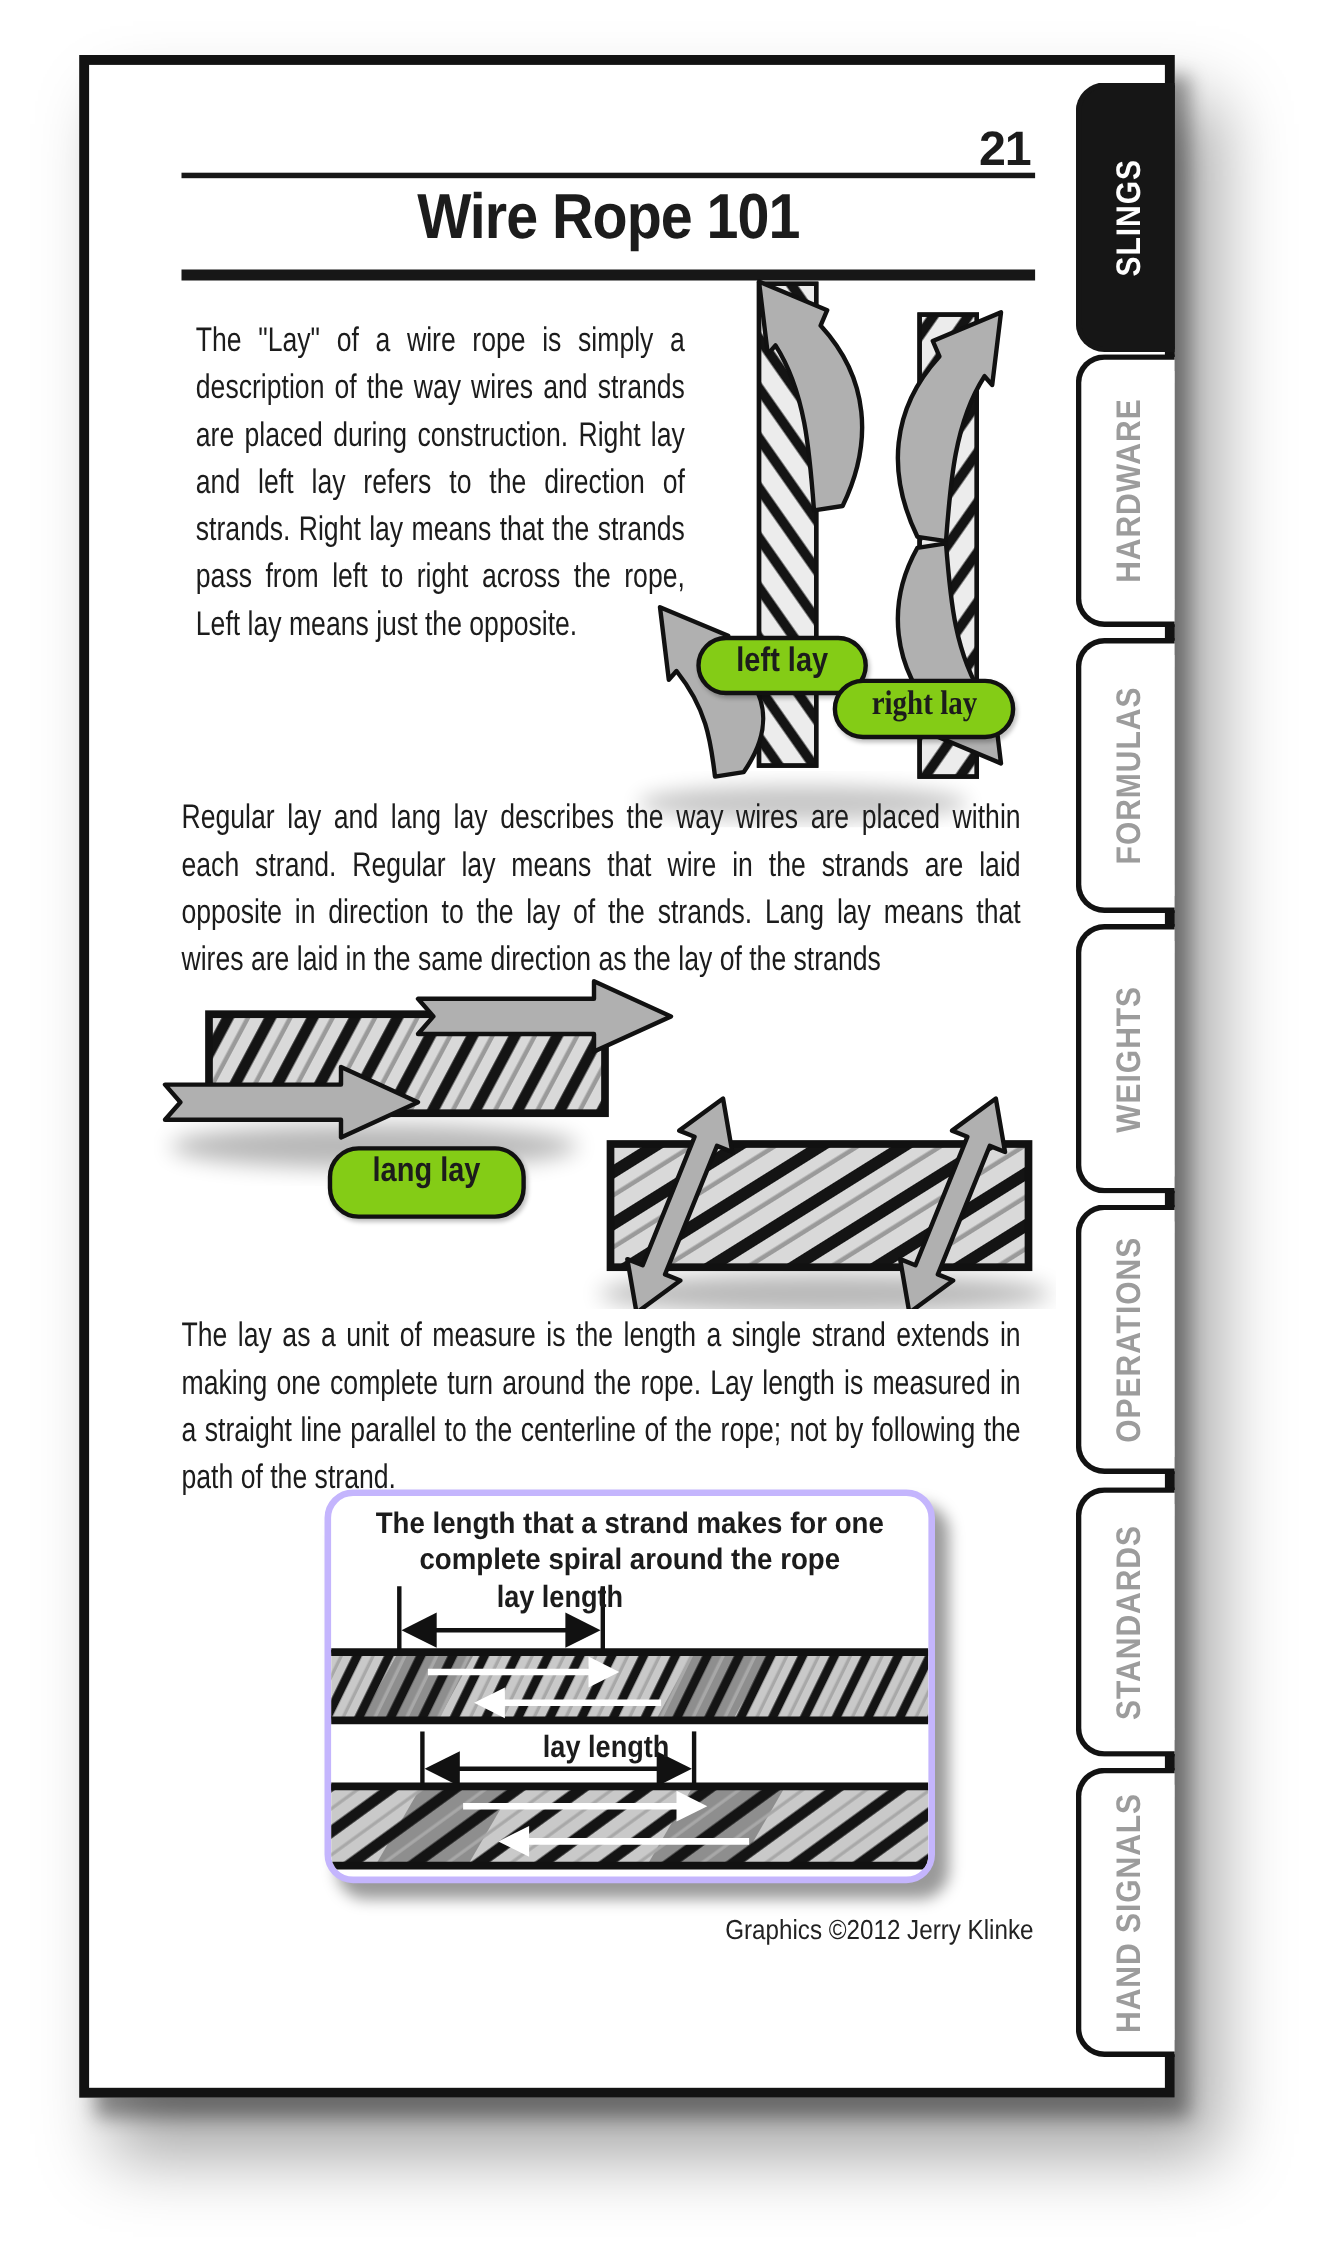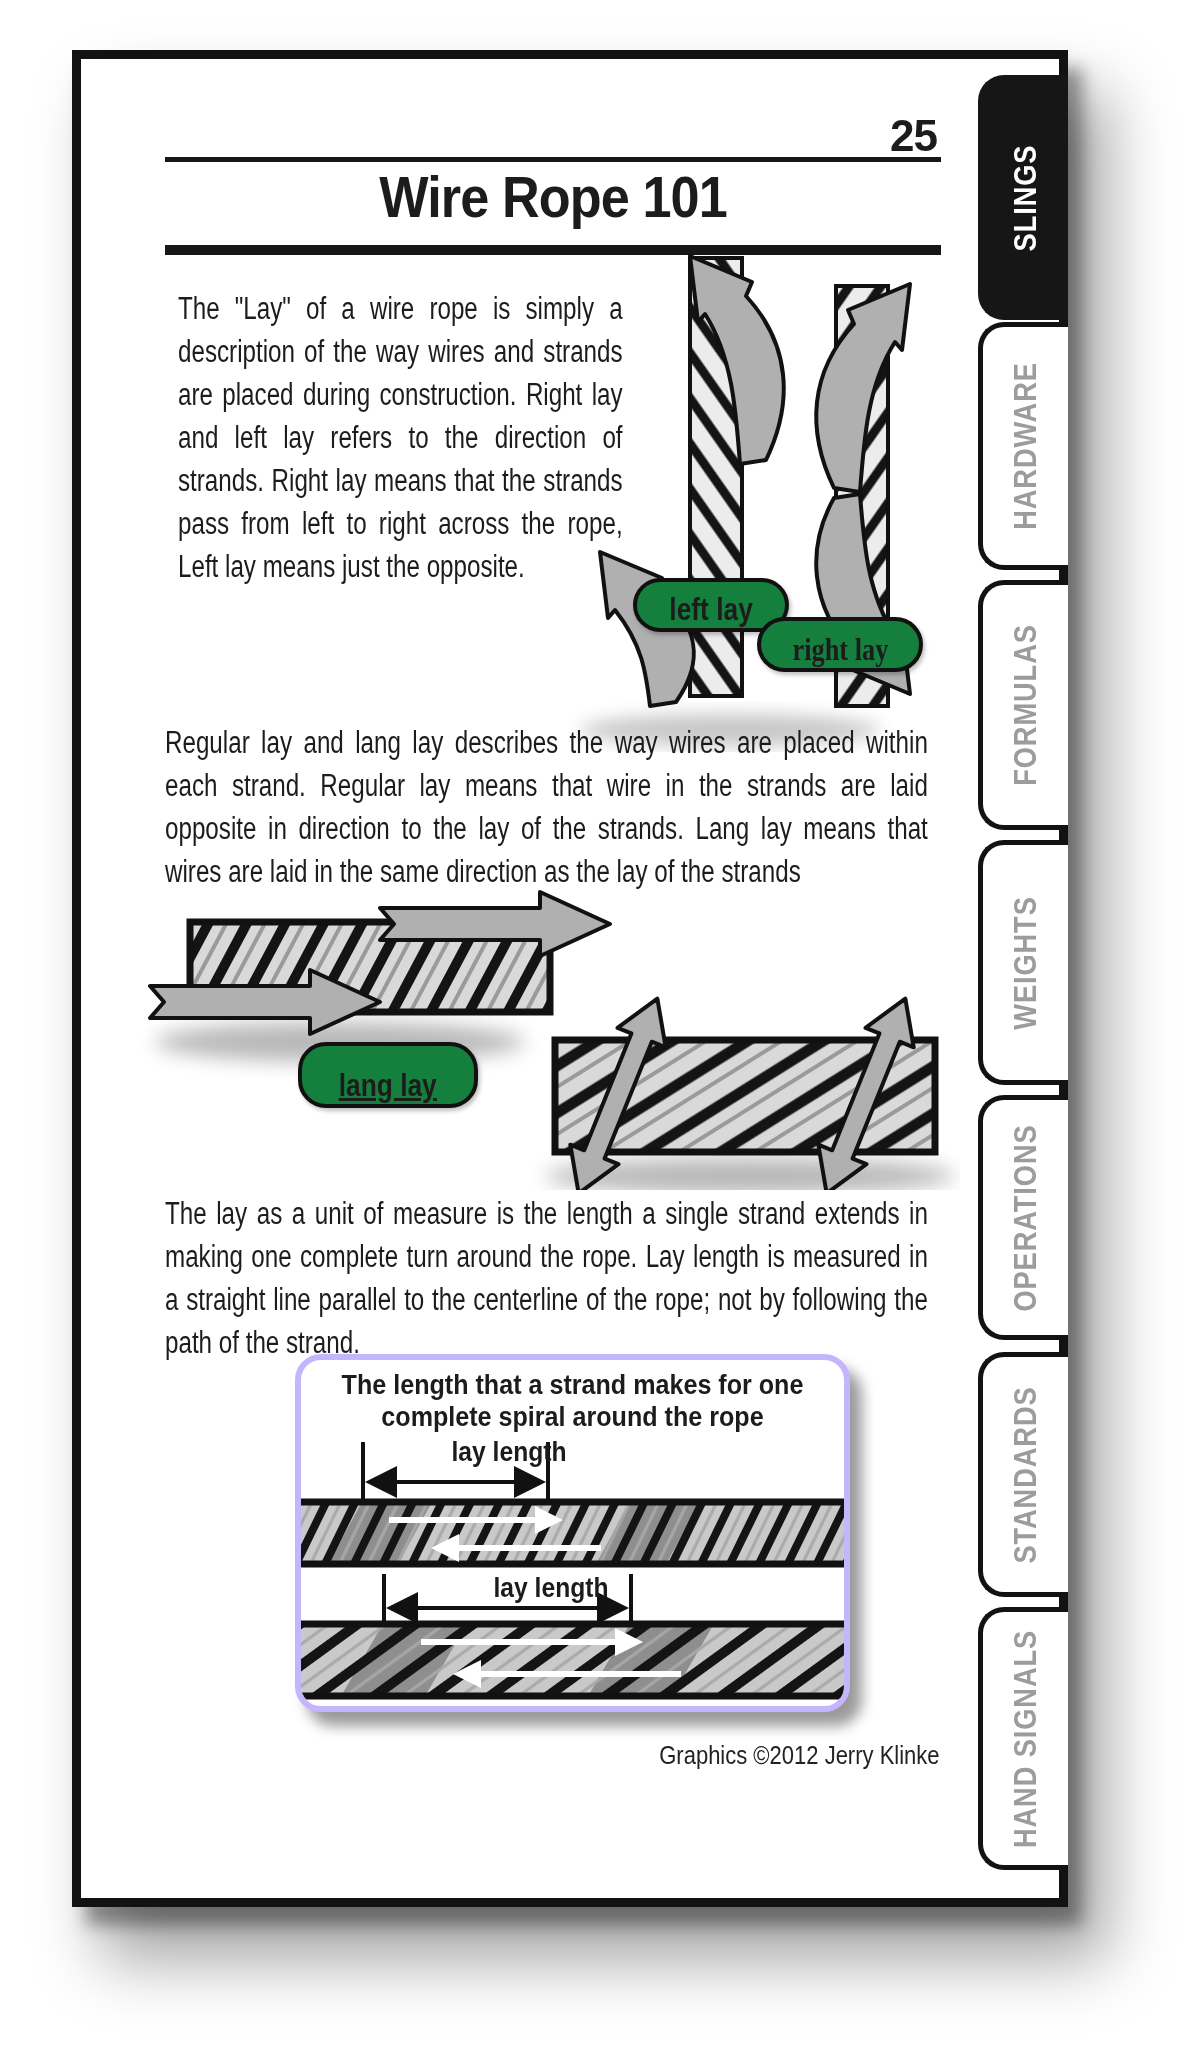--- a/index.html
+++ b/index.html
@@ -12,28 +12,28 @@
   .rule{position:absolute;left:84px;width:776px;background:#171717;}
   .rule.thin{top:98px;height:5px;}
   .rule.thick{top:186px;height:10px;}
   .title{position:absolute;left:84px;top:104px;width:776px;text-align:center;
          font-size:58px;font-weight:bold;letter-spacing:-1px;transform:scaleX(.9);transform-origin:center;}
   .para{position:absolute;font-size:31px;line-height:43px;text-align:justify;
         transform:scaleX(.78);transform-origin:left top;letter-spacing:0;}
   #para1{left:97px;top:228px;width:570px;}
   #para2{left:84px;top:662px;width:978px;}
   #para3{left:84px;top:1133px;width:978px;}
-  .pill{position:absolute;display:flex;align-items:flex-end;justify-content:center;
-        background:#15803d;border:4px solid #111;border-radius:28px;z-index:6;
+  .pill{position:absolute;display:flex;align-items:flex-start;justify-content:center;
+        background:#84cc16;border:4px solid #111;border-radius:28px;z-index:6;
         box-shadow:2px 3px 4px rgba(0,0,0,.25);}
   .pill span{font-weight:bold;font-size:31px;white-space:nowrap;transform:scaleX(.85);}
   #pill-left-lay{left:552px;top:519px;width:148px;height:46px;}
   #pill-right-lay{left:676px;top:558px;width:158px;height:47px;font-family:Liberation Serif, serif;}
   #pill-regular-lay{left:514px;top:871px;width:205px;height:60px;}
-  #pill-lang-lay{left:217px;top:983px;width:172px;height:58px;text-decoration:underline;}
+  #pill-lang-lay{left:217px;top:983px;width:172px;height:58px;}
   .illu{position:absolute;}
   #illu-vertical{left:459px;top:193px;width:420px;height:500px;}
   #illu-horizontal{left:59px;top:831px;width:820px;height:300px;}
   
   .diagram{position:absolute;left:214px;top:1295px;width:543px;height:346px;background:#fff;
            border:6px solid #c4b5fd;border-radius:26px;overflow:hidden;
            box-shadow:12px 14px 14px rgba(0,0,0,.4);}
   .diagram .dtitle{position:absolute;left:0;width:543px;text-align:center;font-weight:bold;font-size:27px;
                    transform:scaleX(.93);transform-origin:center;}
   #dtitle1{top:10px;} #dtitle2{top:42px;}
@@ -59,21 +59,21 @@
   #tab-4{top:1036px;height:235px;}
   #tab-5{top:1293px;height:235px;}
   #tab-6{top:1548px;height:253px;}
 </style>
 </head>
 <body>
 
 <div id="canvas">
   <div class="card">
 
-    <div class="pagenum">25</div>
+    <div class="pagenum">21</div>
     <div class="rule thin"></div>
     <div class="title">Wire Rope 101</div>
     <div class="rule thick"></div>
 
     <div class="para" id="para1">The "Lay" of a wire rope is simply a description of the way wires and strands are placed during construction. Right lay and left lay refers to the direction of strands. Right lay means that the strands pass from left to right across the rope,  Left lay means just the opposite.</div>
 
     <svg class="illu" id="illu-vertical" viewBox="0 0 420 500">
       <defs>
         <pattern id="vhL" patternUnits="userSpaceOnUse" width="26" height="26" patternTransform="rotate(55)">
           <line x1="0" y1="13" x2="26" y2="13" stroke="#141414" stroke-width="9"></line>

